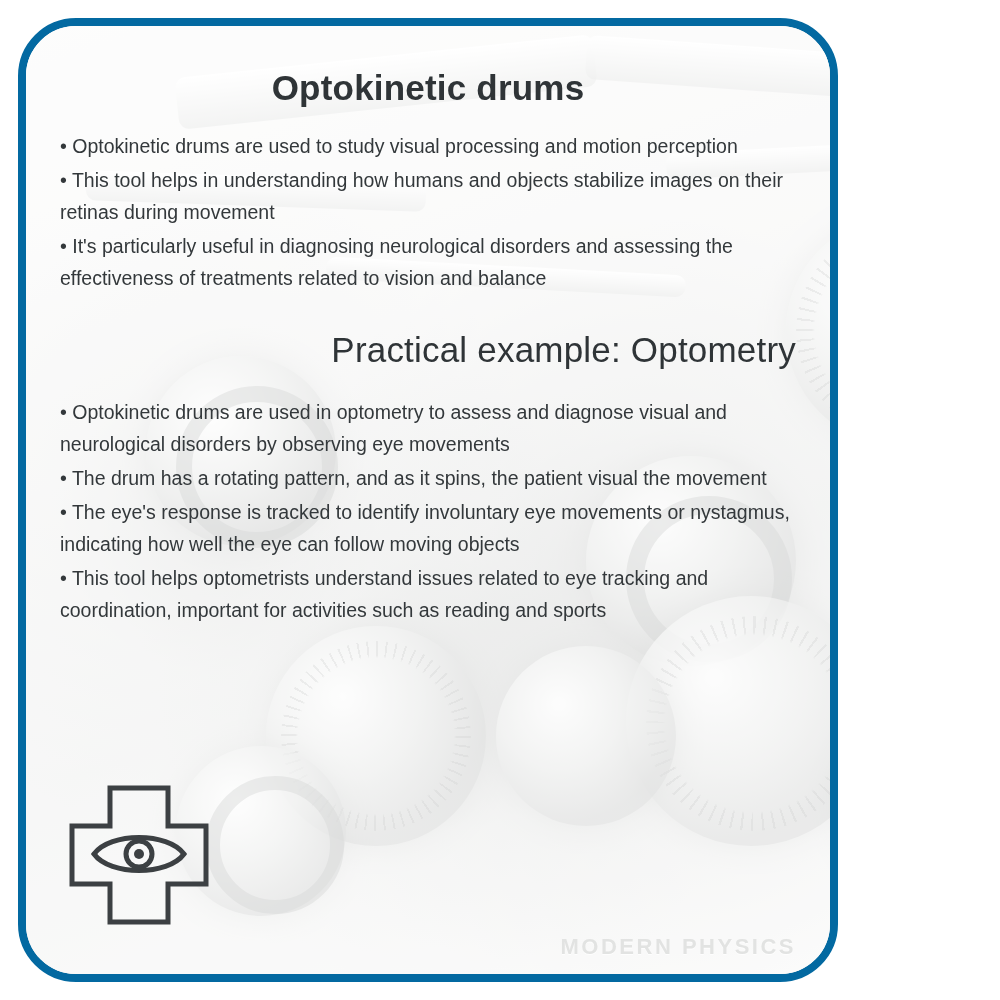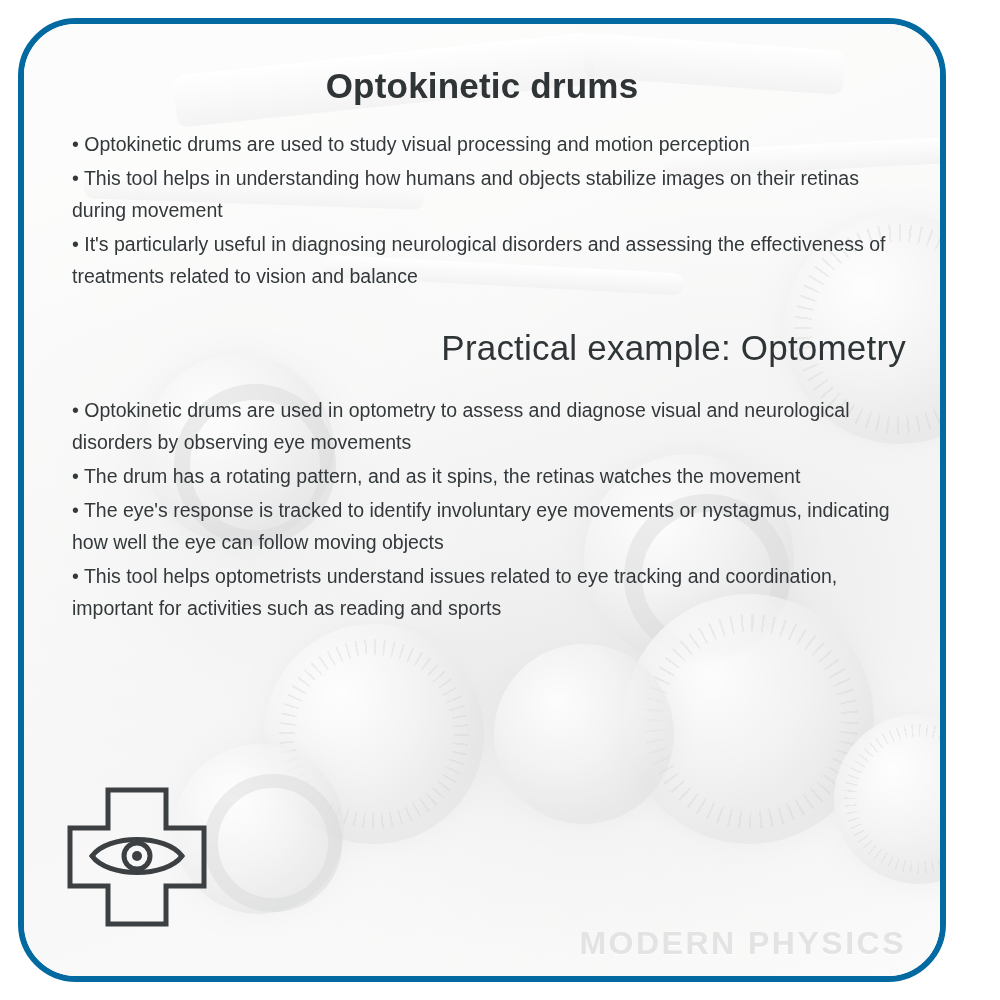--- a/index.html
+++ b/index.html
@@ -18,24 +18,24 @@
     position: relative;
     width: 1000px;
     height: 1000px;
     box-sizing: border-box;
     padding: 18px;
     background: #ffffff;
   }
 
   #frame {
     position: relative;
-    width: 928px;
+    width: 820px;
     height: 964px;
     box-sizing: border-box;
-    border: 6px solid #0369a1;
+    border: 8px solid #0369a1;
     border-radius: 58px;
     overflow: hidden;
     background: #f4f4f3;
   }
 
   
   #photo {
     position: absolute;
     inset: 0;
     overflow: hidden;
@@ -96,21 +96,21 @@
   h2.subtitle {
     margin: 36px 0 26px 0;
     text-align: right;
     font-size: 35px;
     font-weight: 500;
     color: #2f3437;
     letter-spacing: .2px;
   }
   ul.bullets {
     list-style: none;
-    margin: 14px;
+    margin: 0;
     padding: 0;
   }
   ul.bullets li {
     font-size: 19.5px;
     line-height: 32px;
     color: #33383b;
     margin: 0 0 2px 0;
     text-indent: 0;
   }
   ul.bullets li::before {
@@ -123,21 +123,21 @@
     left: 22px;
     bottom: 32px;
     width: 182px;
     height: 160px;
   }
   
   #brand {
     position: absolute;
     right: 34px;
     bottom: 14px;
-    font-size: 32px;
+    font-size: 22px;
     font-weight: 700;
     letter-spacing: 2.5px;
     color: #e2e3e2;
     text-shadow: 0 1px 0 rgba(255,255,255,.8);
   }
 </style>
 </head>
 <body>
 
 <div id="card">
@@ -173,21 +173,21 @@
       <ul class="bullets">
         <li>Optokinetic drums are used to study visual processing and motion perception</li>
         <li>This tool helps in understanding how humans and objects stabilize images on their retinas during movement</li>
         <li>It's particularly useful in diagnosing neurological disorders and assessing the effectiveness of treatments related to vision and balance</li>
       </ul>
 
       <h2 class="subtitle">Practical example: Optometry</h2>
 
       <ul class="bullets">
         <li>Optokinetic drums are used in optometry to assess and diagnose visual and neurological disorders by observing eye movements</li>
-        <li>The drum has a rotating pattern, and as it spins, the retinas watches the movement</li>
+        <li>The drum has a rotating pattern, and as it spins, the patient visual the movement</li>
         <li>The eye's response is tracked to identify involuntary eye movements or nystagmus, indicating how well the eye can follow moving objects</li>
         <li>This tool helps optometrists understand issues related to eye tracking and coordination, important for activities such as reading and sports</li>
       </ul>
     </div>
 
     <div id="logo">
       <svg viewBox="0 0 182 160" width="182" height="160" aria-hidden="true">
         <path d="M62 6 H120 V44 H158 V102 H120 V140 H62 V102 H24 V44 H62 Z" fill="none" stroke="#3c4043" stroke-width="5"></path>
         <path d="M46 72 C62 50, 120 50, 136 72 C120 94, 62 94, 46 72 Z" fill="none" stroke="#3c4043" stroke-width="5"></path>
         <circle cx="91" cy="72" r="13" fill="none" stroke="#3c4043" stroke-width="5"></circle>

